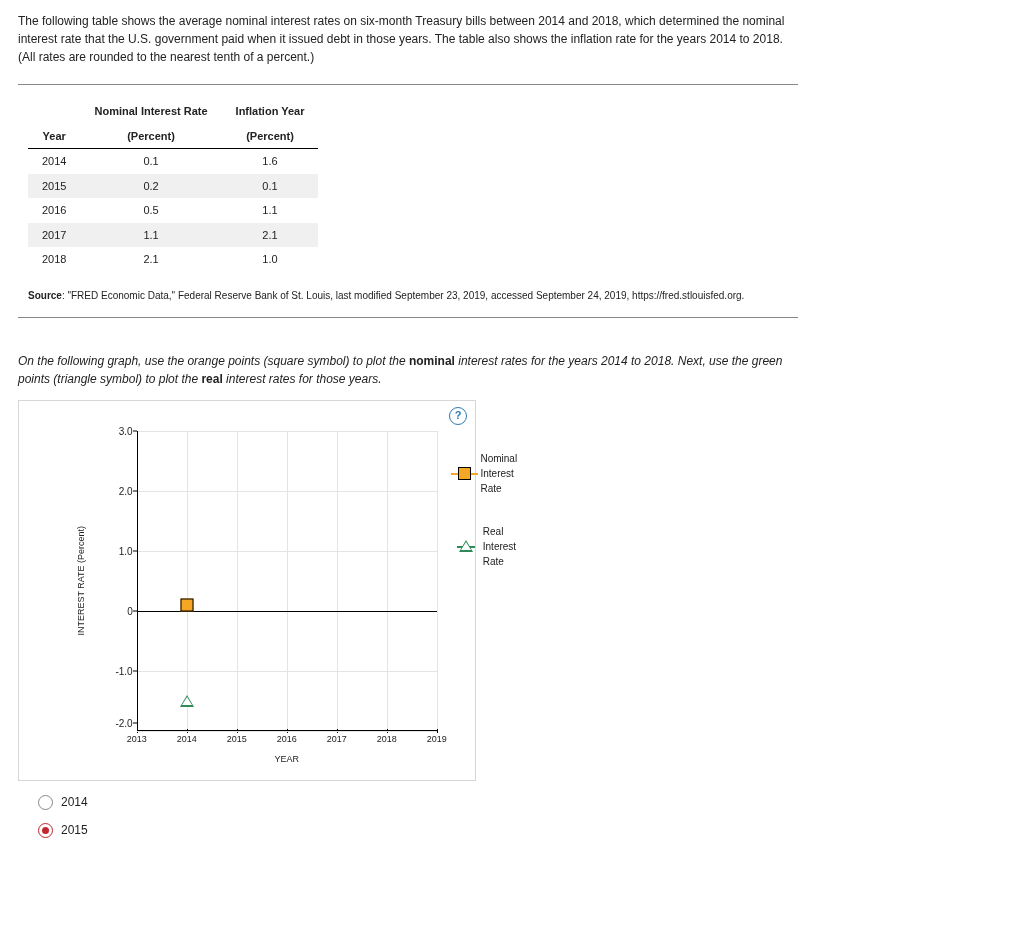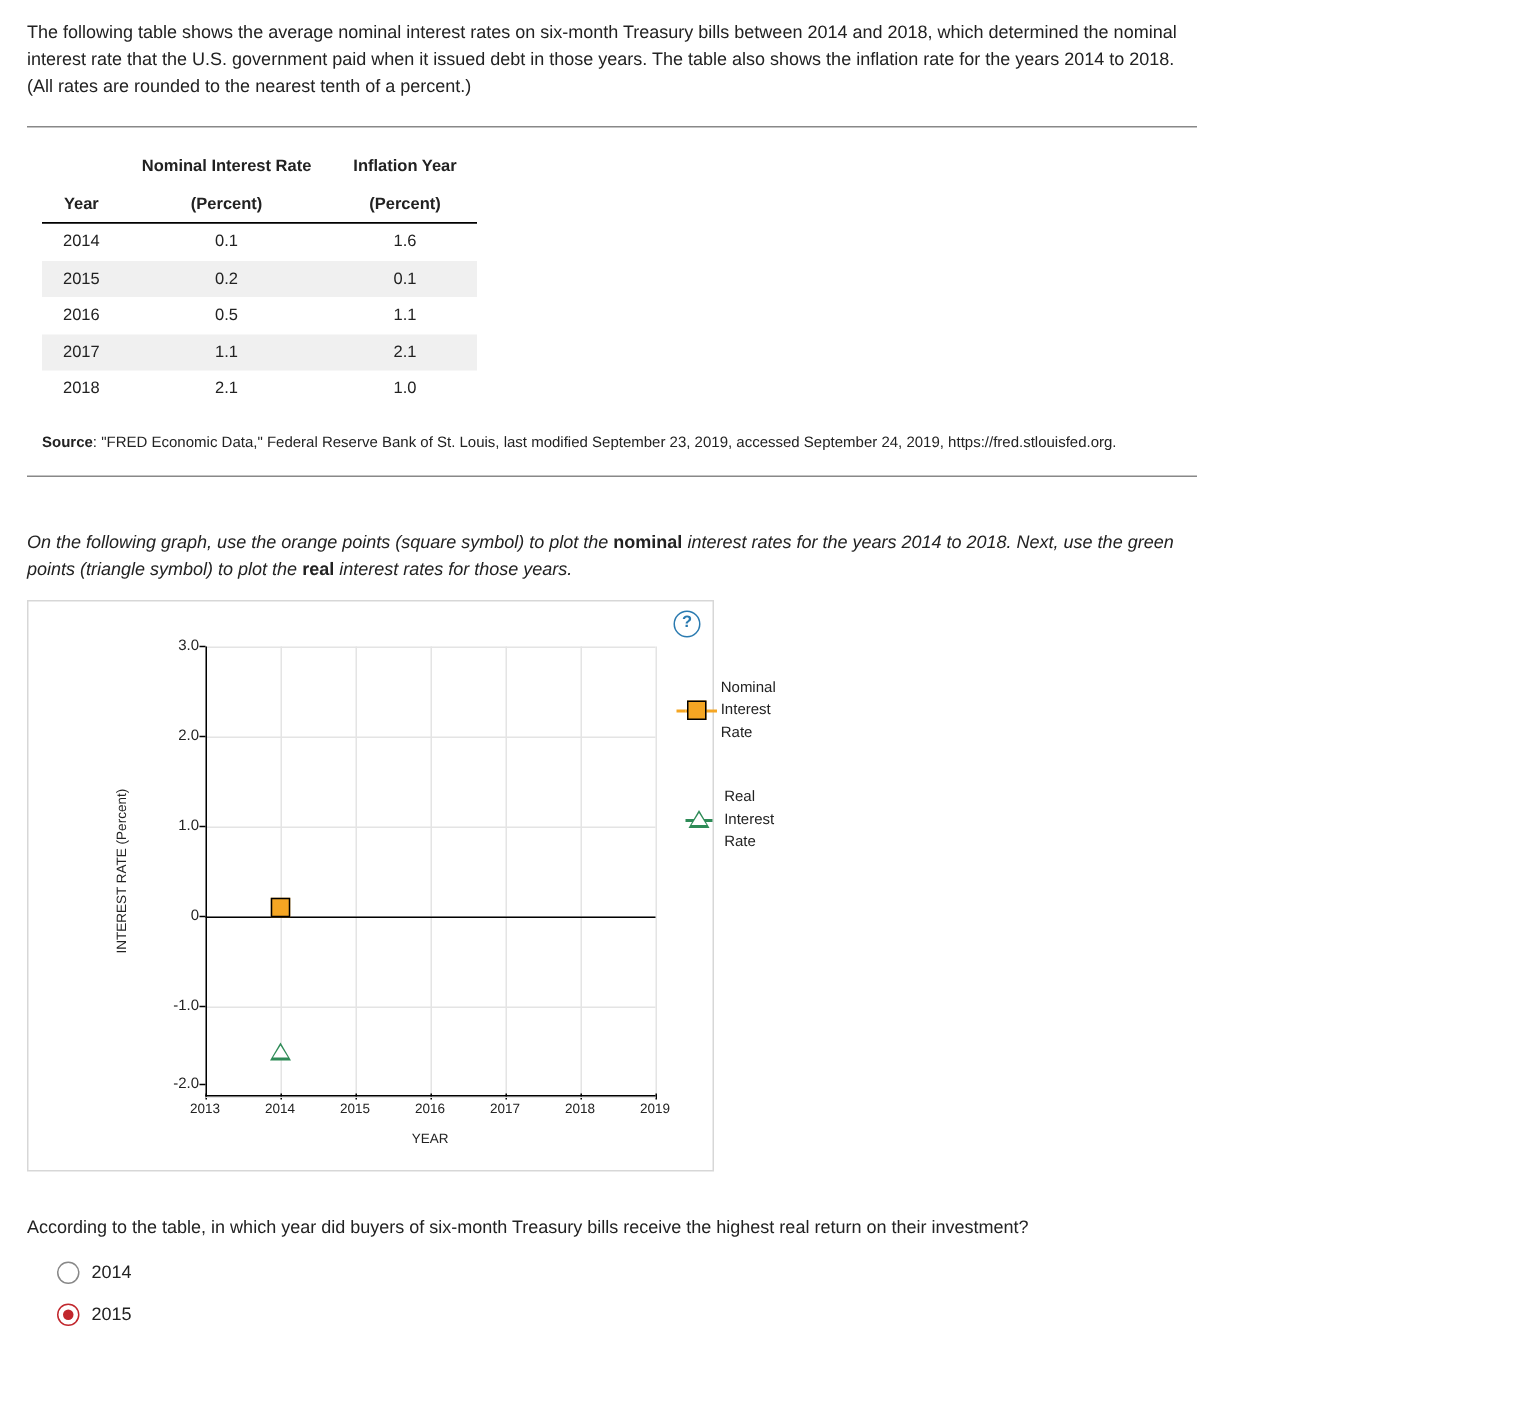--- a/index.html
+++ b/index.html
@@ -175,21 +175,20 @@
           <div class="leg-wrap">
               <div class="leg-line" style="border-color:#2e8b57"></div>
               <div class="leg-tri"></div>
             </div>
           <span>Real Interest Rate</span>
         </div>
       </div>
     </div>
   </div>
 
-  <div class="question">According to the table, in which year did buyers of six-month Treasury bills receive the highest real return on their investment?</div>
 
   <div class="radio-list">
     <div class="radio-row">
         <div class="radio"></div>
         <span>2014</span>
       </div>
     <div class="radio-row">
         <div class="radio selected"></div>
         <span>2015</span>
       </div>

